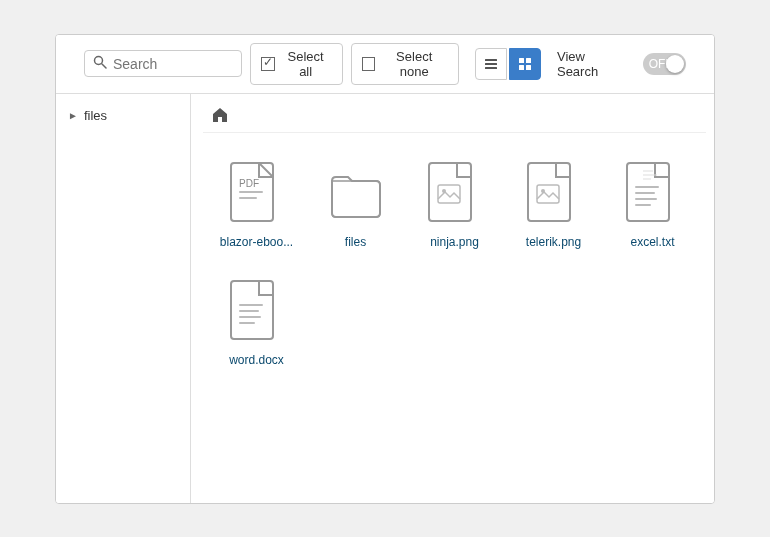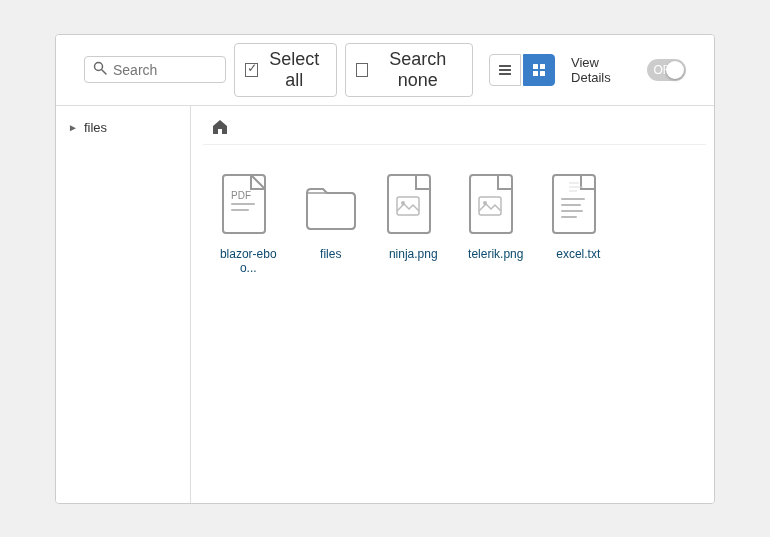--- a/index.html
+++ b/index.html
@@ -53,21 +53,21 @@
     }
     .btn-select {
       display: flex;
       align-items: center;
       gap: 5px;
       padding: 5px 10px;
       border: 1px solid #ccc;
       border-radius: 4px;
       background: #fff;
       cursor: pointer;
-      font-size: 18px;
+      font-size: 13px;
       color: #333;
     }
     .checkbox-icon {
       width: 14px;
       height: 14px;
       border: 1.5px solid #666;
       display: inline-block;
       position: relative;
     }
     .checkbox-icon.checked::after {
@@ -184,21 +184,21 @@
       margin-bottom: 8px;
     }
     .home-icon {
       font-size: 16px;
       color: #555;
       cursor: pointer;
     }
     
     .file-grid {
       display: grid;
-      grid-template-columns: repeat(6, 1fr);
+      grid-template-columns: repeat(5, 1fr);
       gap: 8px;
       padding: 8px;
     }
     .file-item {
       display: flex;
       flex-direction: column;
       align-items: center;
       padding: 10px 6px;
       cursor: pointer;
       border-radius: 4px;
@@ -237,41 +237,41 @@
         </svg>
       </span>
       <input class="search-input" type="text" placeholder="Search" style="">
     </div>
     <button class="btn-select">
       <span class="checkbox-icon checked"></span>
       <span>Select all</span>
     </button>
     <button class="btn-select">
       <span class="checkbox-icon"></span>
-      <span>Search none</span>
+      <span>Select none</span>
     </button>
     <div class="spacer"></div>
     <div class="view-toggle">
       <button class="toggle-btn">
         <svg width="14" height="14" viewBox="0 0 14 14" fill="currentColor">
           <rect x="1" y="2" width="12" height="2" rx="0.5"></rect>
           <rect x="1" y="6" width="12" height="2" rx="0.5"></rect>
           <rect x="1" y="10" width="12" height="2" rx="0.5"></rect>
         </svg>
       </button>
       <button class="toggle-btn active">
         <svg width="14" height="14" viewBox="0 0 14 14" fill="currentColor">
           <rect x="1" y="1" width="5" height="5" rx="0.5"></rect>
           <rect x="8" y="1" width="5" height="5" rx="0.5"></rect>
           <rect x="1" y="8" width="5" height="5" rx="0.5"></rect>
           <rect x="8" y="8" width="5" height="5" rx="0.5"></rect>
         </svg>
       </button>
     </div>
-    <span class="view-details-label">View Details</span>
+    <span class="view-details-label">View Search</span>
     <div class="toggle-switch">
       <span class="toggle-off-label">OFF</span>
       <div class="knob"></div>
     </div>
   </div>
 
   <div class="main">
 
     <div class="sidebar">
       <div class="sidebar-item">
@@ -358,17 +358,30 @@
               <rect x="10" y="31" width="20" height="2" rx="1" fill="#bbb"></rect>
               <rect x="10" y="37" width="22" height="2" rx="1" fill="#bbb"></rect>
               <rect x="10" y="43" width="16" height="2" rx="1" fill="#bbb"></rect>
 
               <path d="M18 10 L28 10 M18 14 L32 14 M18 18 L26 18" stroke="#ddd" stroke-width="1" fill="none"></path>
             </svg>
           </div>
           <span class="file-name">excel.txt</span>
         </div>
 
+        <div class="file-item">
+          <div class="file-icon">
+            <svg viewBox="0 0 55 65" fill="none">
+              <rect x="2" y="2" width="42" height="58" rx="3" fill="#fff" stroke="#999" stroke-width="2"></rect>
+              <path d="M30 2v14h14" stroke="#999" stroke-width="2" fill="none"></path>
+              <rect x="10" y="25" width="24" height="2" rx="1" fill="#bbb"></rect>
+              <rect x="10" y="31" width="20" height="2" rx="1" fill="#bbb"></rect>
+              <rect x="10" y="37" width="22" height="2" rx="1" fill="#bbb"></rect>
+              <rect x="10" y="43" width="16" height="2" rx="1" fill="#bbb"></rect>
+            </svg>
+          </div>
+          <span class="file-name">word.docx</span>
+        </div>
 
       </div>
     </div>
   </div>
 </div>
 
 </body></html>

